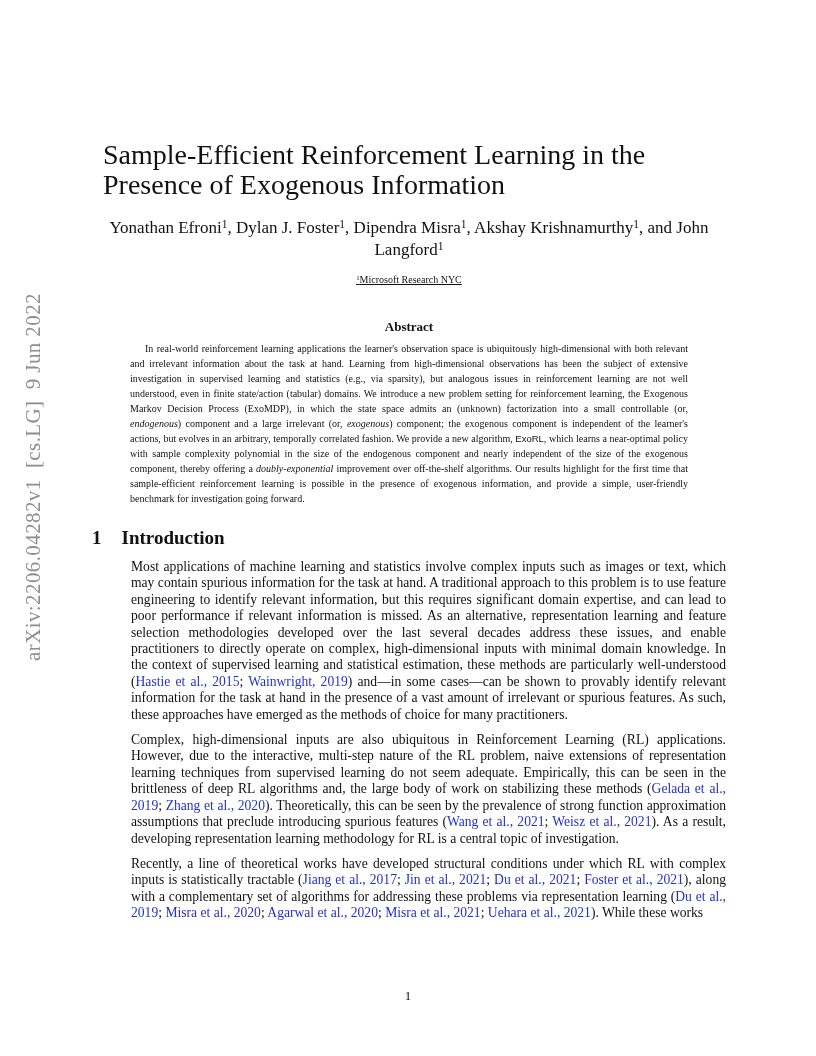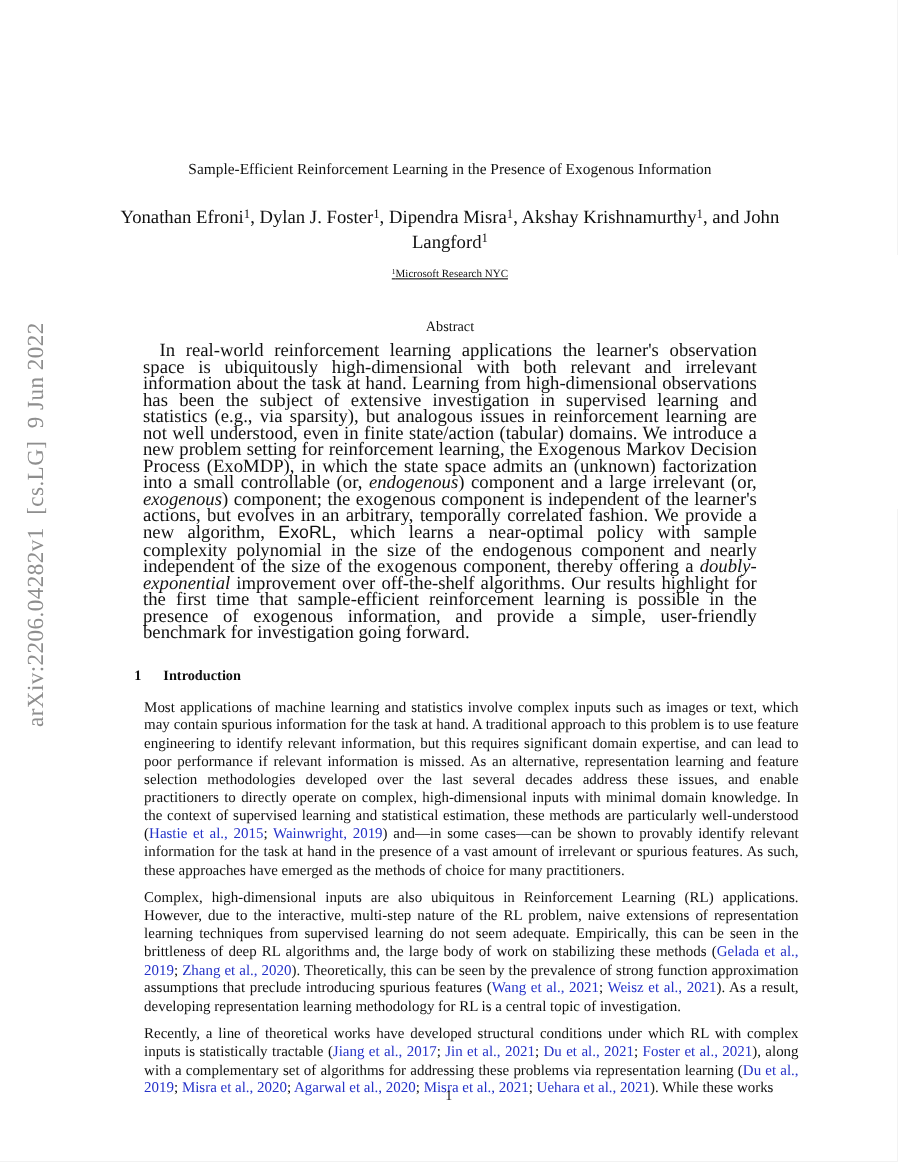--- a/index.html
+++ b/index.html
@@ -24,59 +24,57 @@
     letter-spacing: 0.4px;
     color: var(--watermark-gray, #8e8e8e);
   }
   .content {
     position: absolute;
     top: 0; left: 0; right: 0; bottom: 0;
     padding: 140px 90px 0 92px;
     box-sizing: border-box;
   }
   .paper-title {
-    text-align: center;
-    font-size: 14px;
+    font-size: 28px;
     line-height: 30px;
     max-width: 612px;
     margin: 0 auto;
   }
   .authors {
     text-align: center;
     font-size: 17px;
     line-height: 22px;
     margin-top: 17px;
   }
   .affiliation {
     text-align: center;
     font-size: 10px;
     line-height: 22px;
     margin-top: 8px;
     text-decoration: underline;
   }
   .abs-heading {
     text-align: center;
-    font-weight: normal;
+    font-weight: bold;
     font-size: 13px;
     line-height: 15px;
     margin-top: 28px;
   }
   .abs-body {
     margin: 7px 38px 0 38px;
-    font-size: 17px;
+    font-size: 10px;
     line-height: 15px;
     text-align: justify;
     text-indent: 15px;
   }
   .section-heading {
     margin-top: 20px;
-    font-size: 13px;
+    font-size: 19px;
     line-height: 24px;
     font-weight: bold;
-    margin-left: 30px;
   }
   .section-number { margin-right: 20px; }
   .para {
     margin-top: 9px;
     font-size: 13.6px;
     line-height: 16.4px;
     text-align: justify;
     margin-left: 39px;
   }
   .page-number {

